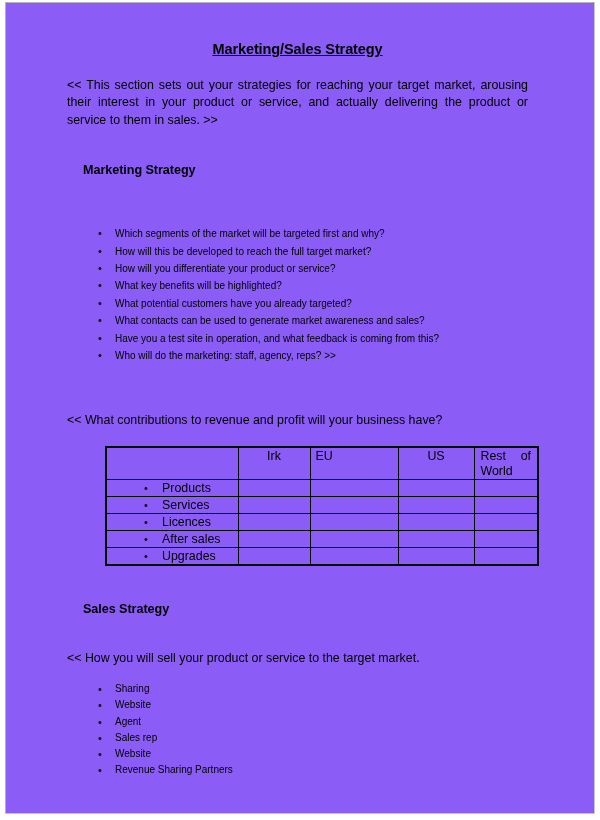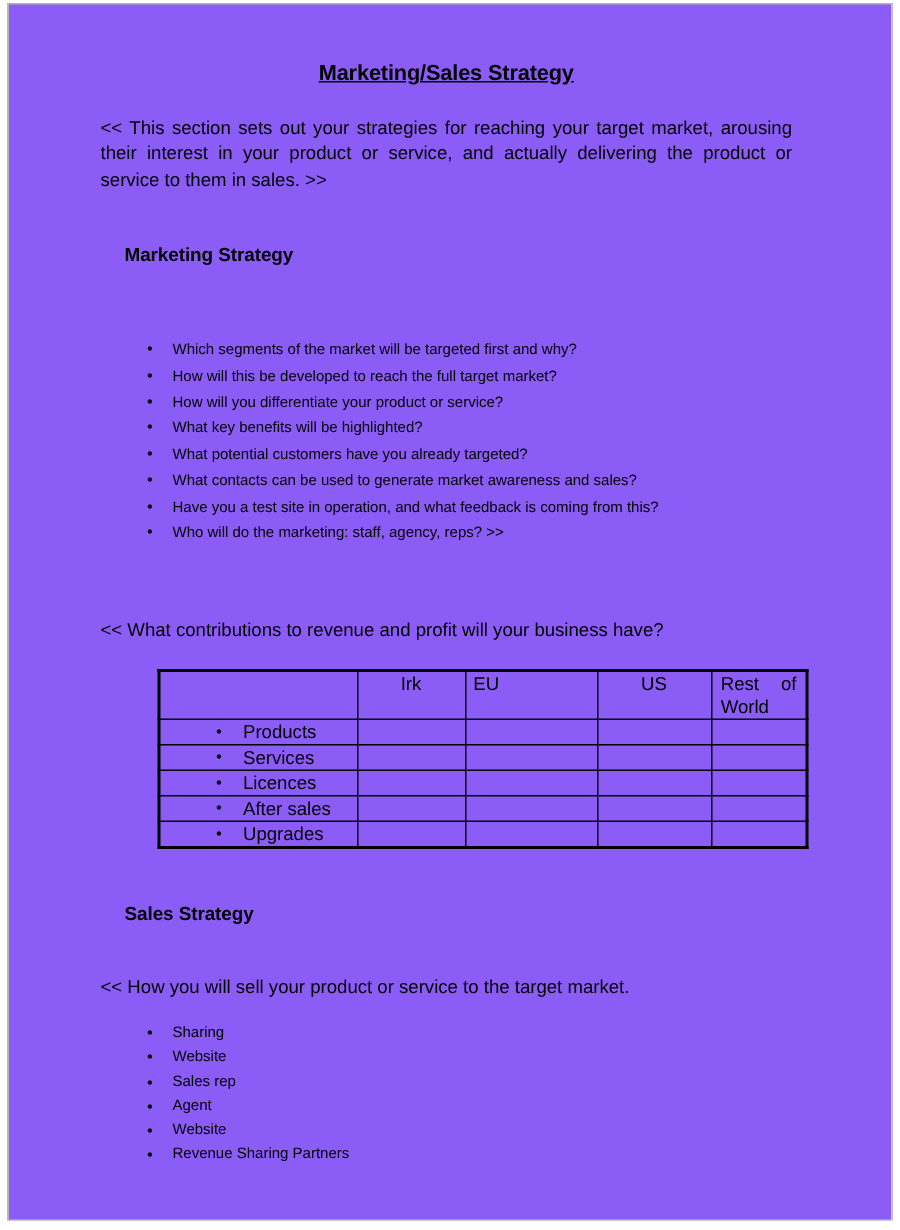--- a/index.html
+++ b/index.html
@@ -271,20 +271,20 @@
 
     <div class="sp-18"></div>
 
     <p class="para nojustify">&lt;&lt; How you will sell your product or service to the target market.</p>
 
     <div class="sp-14"></div>
 
     <ul class="bullets tight">
       <li><span>Sharing</span></li>
       <li><span>Website</span></li>
+      <li><span>Agent</span></li>
       <li><span>Sales rep</span></li>
-      <li><span>Agent</span></li>
       <li><span>Website</span></li>
       <li><span>Revenue Sharing Partners</span></li>
     </ul>
 
   </div>
 </div>
 
 </body></html>

